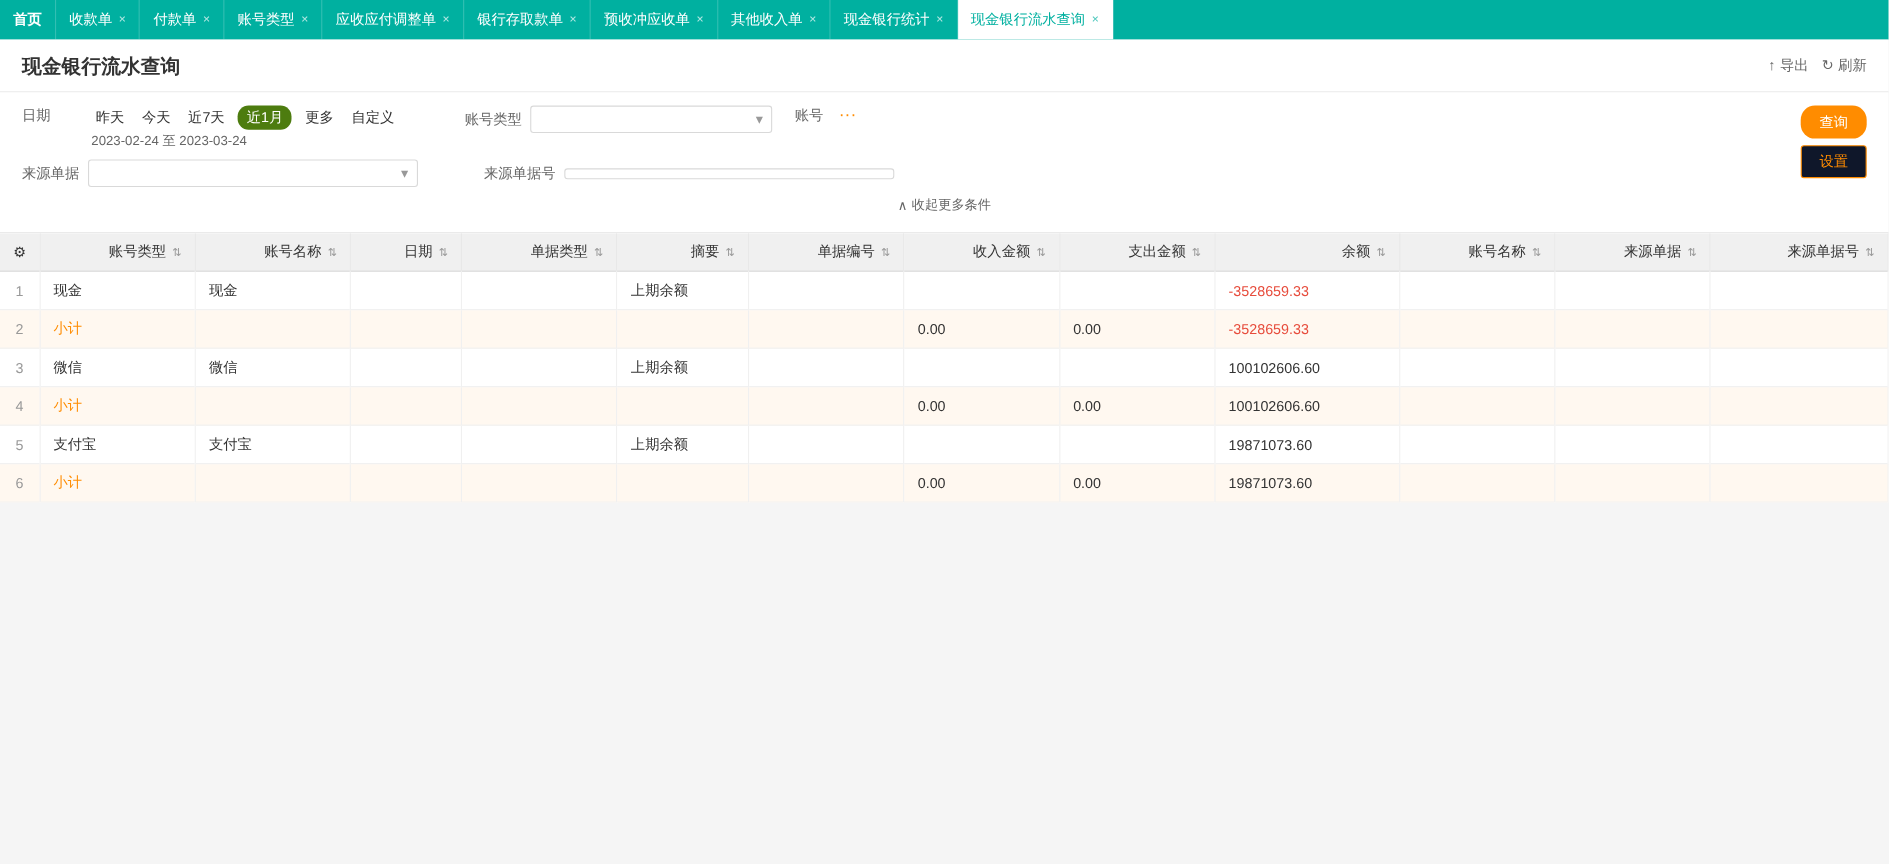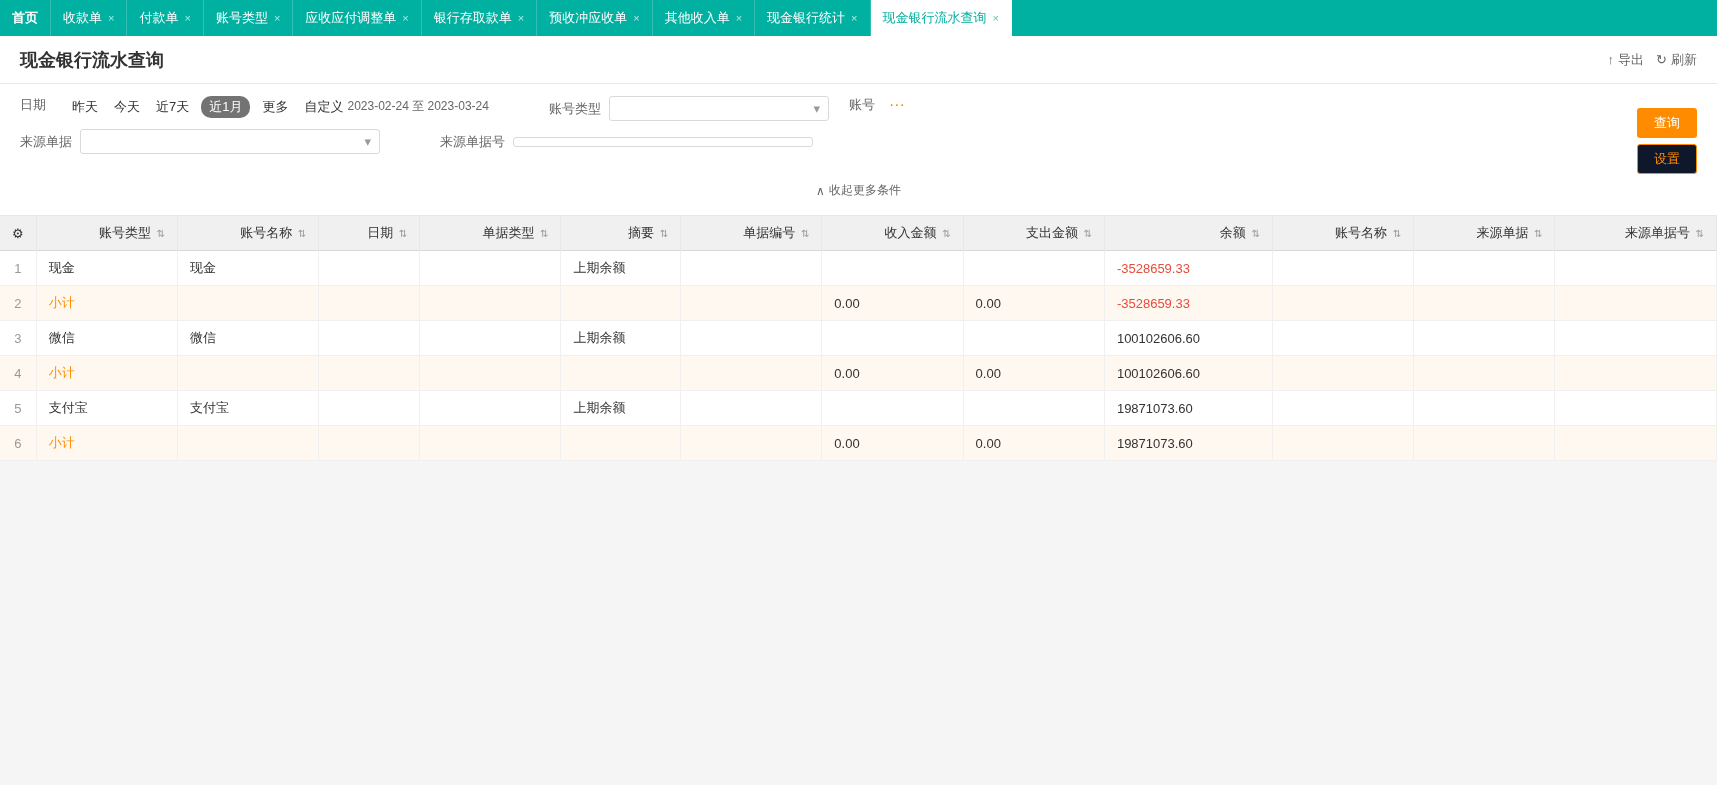--- a/index.html
+++ b/index.html
@@ -83,21 +83,21 @@
       align-items: center;
       gap: 8px;
     }
     .date-option {
       color: #333;
       font-size: 13px;
       cursor: pointer;
       padding: 2px 4px;
     }
     .date-option.active {
-      background: #737373;
+      background: #4d7c0f;
       color: #fff;
       border-radius: 10px;
       padding: 2px 8px;
     }
     .date-range-text {
       font-size: 12px;
       color: #666;
       margin-top: 2px;
     }
     .filter-select-wrapper {
@@ -126,25 +126,24 @@
     .filter-dots {
       color: #ff8c00;
       font-size: 16px;
       cursor: pointer;
       margin-right: 8px;
     }
     .btn-query {
       background: #ff8c00;
       color: #fff;
       border: none;
-      border-radius: 3px;
+      border-radius: 13px;
       padding: 6px 16px;
       font-size: 13px;
       cursor: pointer;
-      margin-top: 12px;
     }
     .btn-settings {
       background: #0f172a;
       color: #ff8c00;
       border: 1px solid #ff8c00;
       border-radius: 3px;
       padding: 5px 16px;
       font-size: 13px;
       cursor: pointer;
     }
@@ -291,21 +290,21 @@
 
 <div class="filter-area">
   <div style="display:flex; gap:20px; align-items:flex-start;">
 
     <div style="flex:1;">
 
       <div style="display:flex; align-items:flex-start; gap:20px;">
 
         <div style="display:flex; align-items:flex-start; gap:8px;">
           <span class="filter-label">日期</span>
-          <div style="display:flex; flex-direction:row;">
+          <div style="display:flex; flex-direction:column;margin-left:15px;">
             <div class="filter-date-options">
               <span class="date-option">昨天</span>
               <span class="date-option">今天</span>
               <span class="date-option">近7天</span>
               <span class="date-option active">近1月</span>
               <span class="date-option">更多</span>
               <span class="date-option">自定义</span>
             </div>
             <div class="date-range-text">2023-02-24 至 2023-03-24</div>
           </div>

